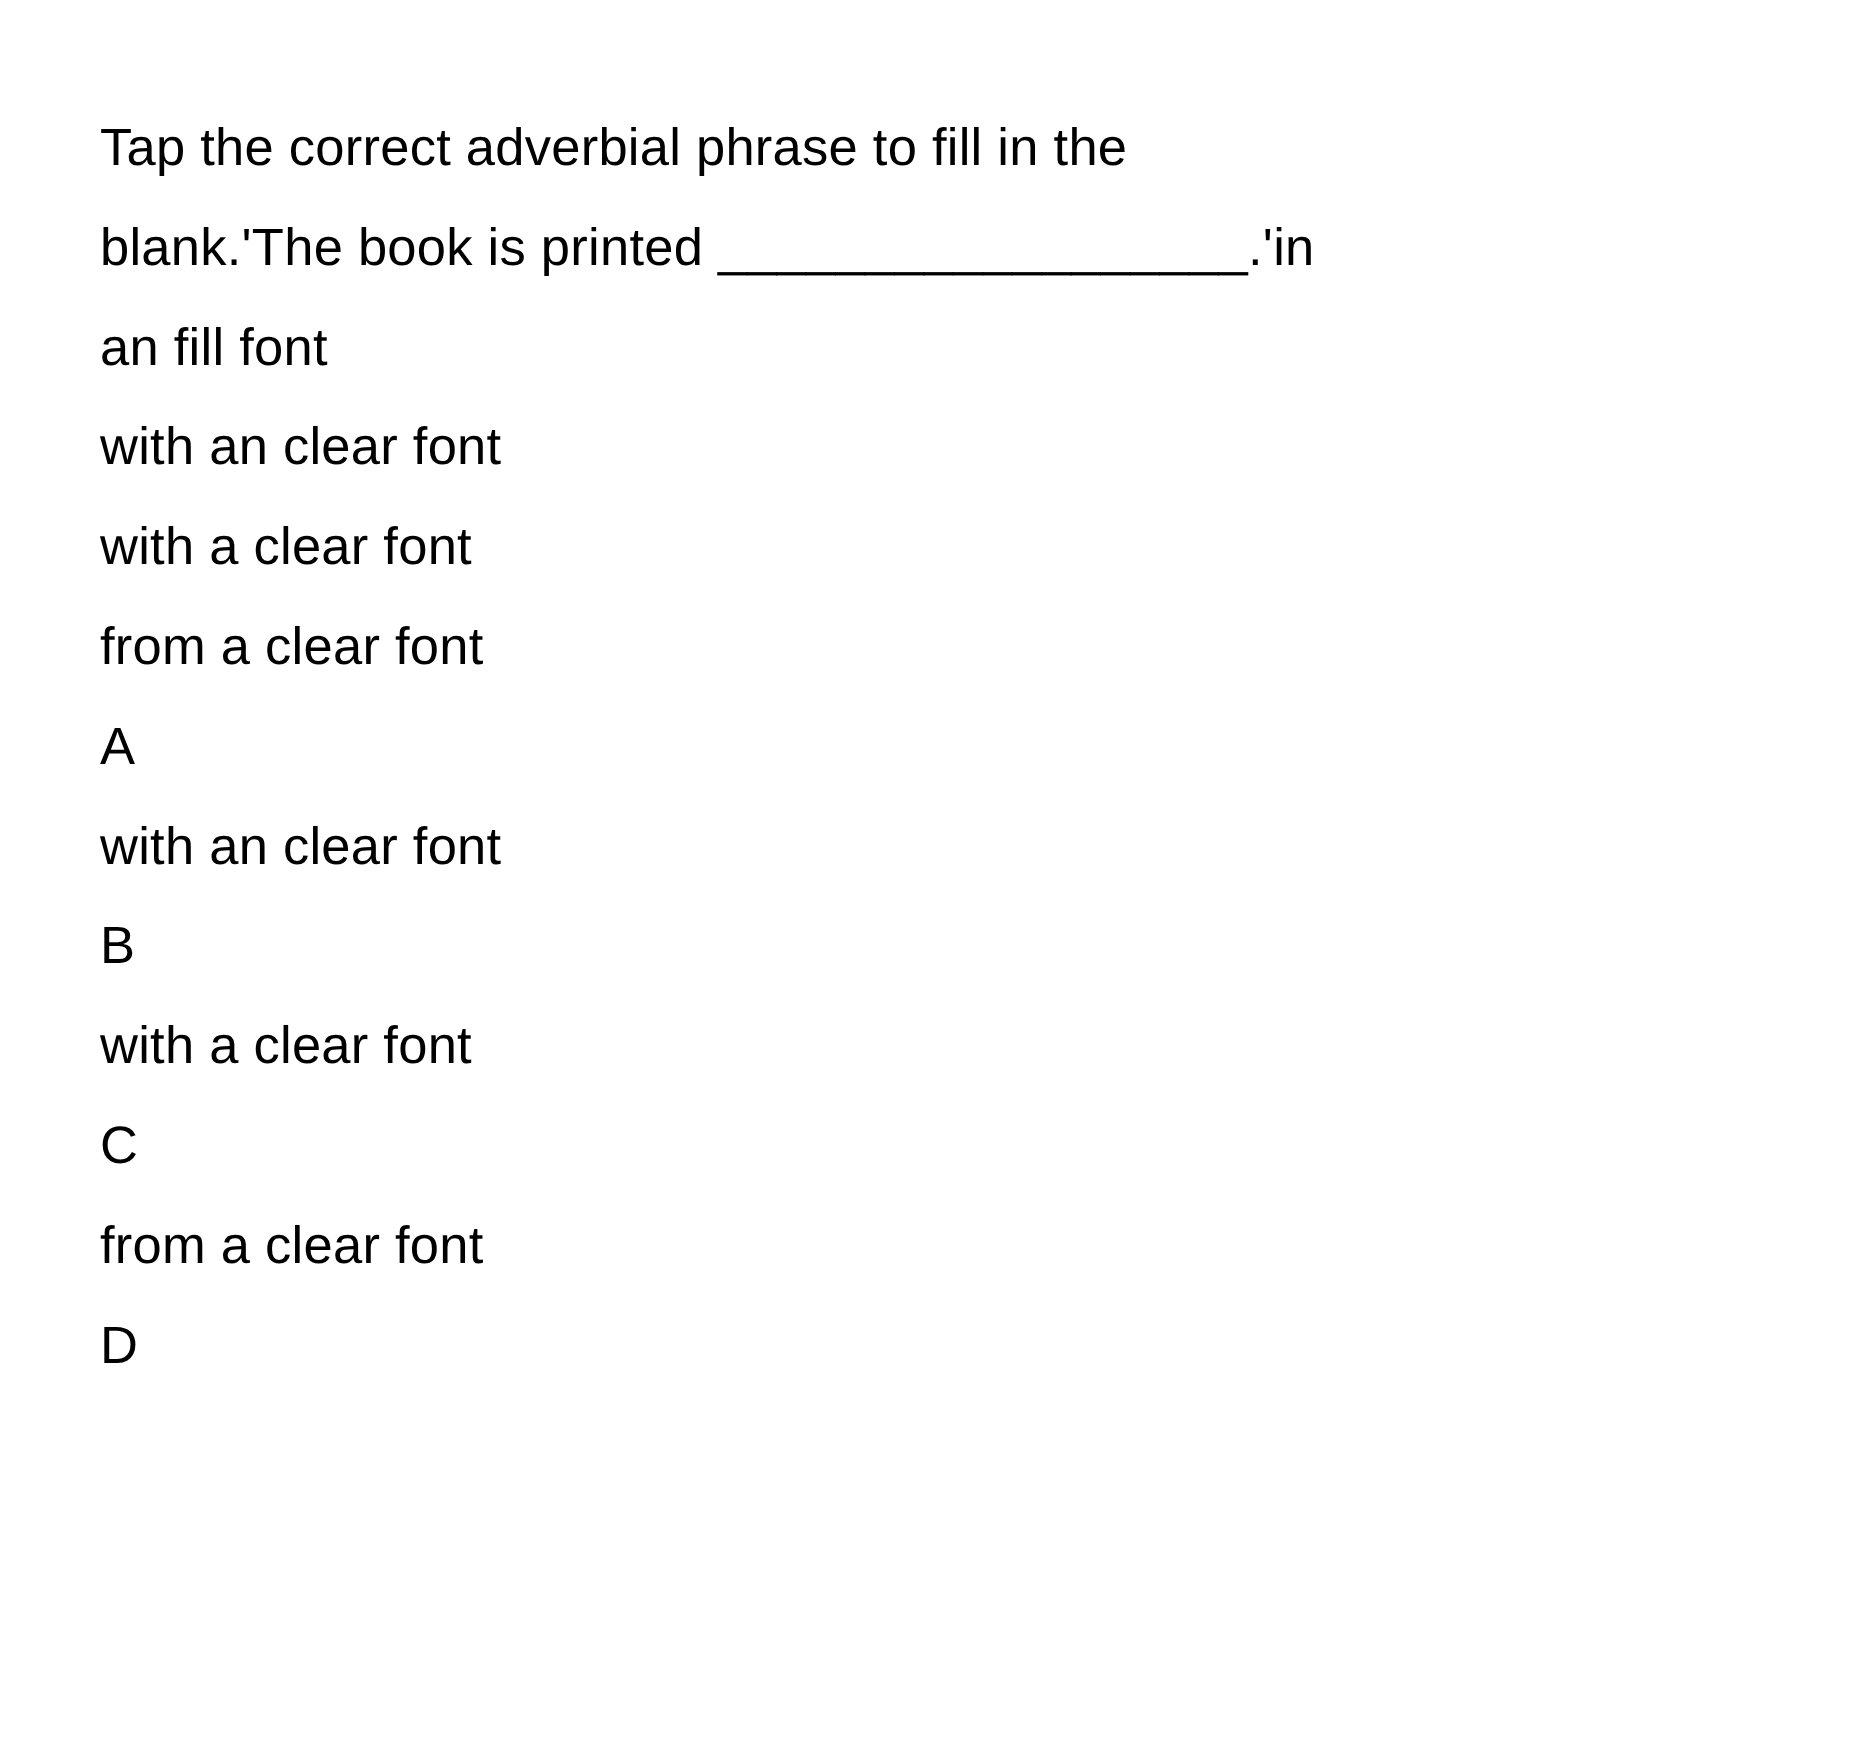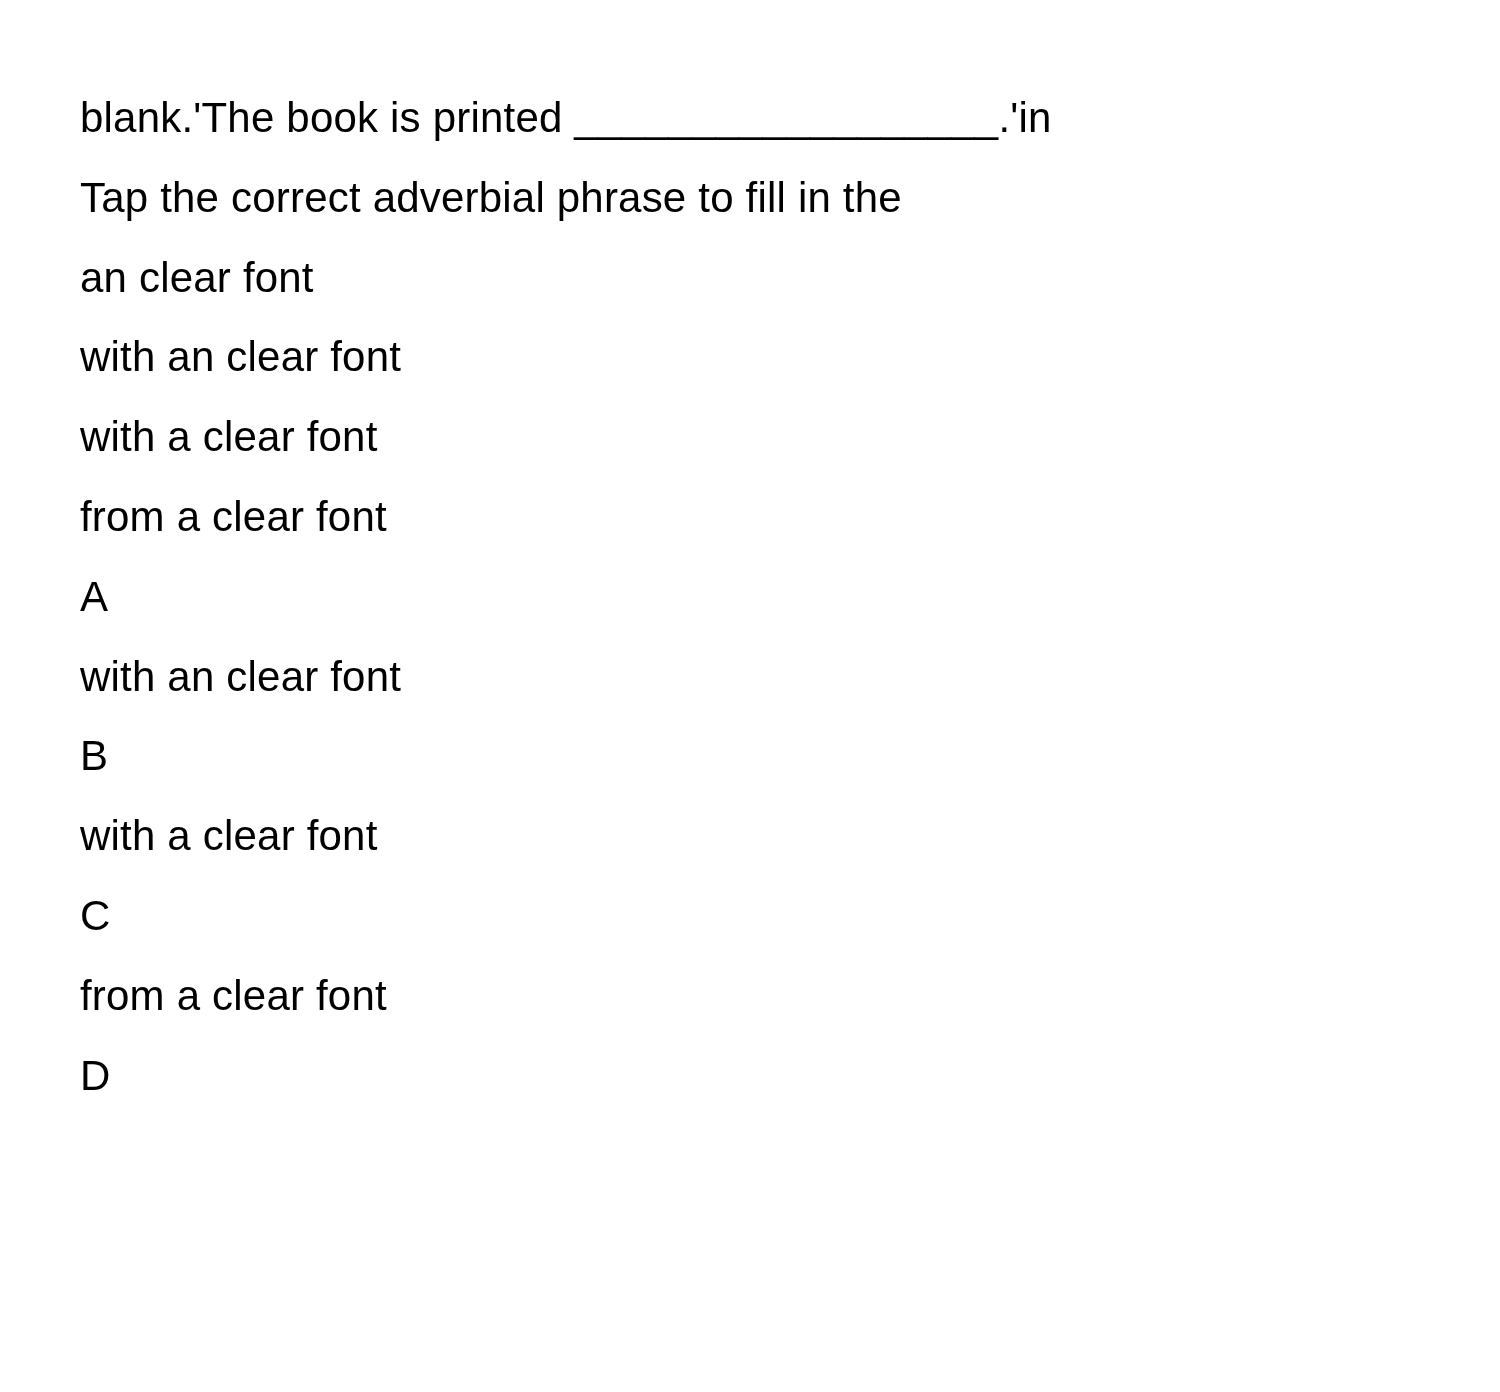--- a/index.html
+++ b/index.html
@@ -27,23 +27,23 @@
       display: block;
     }
     .option-letter {
       display: block;
     }
   </style>
 </head>
 <body>
 
 <div class="content">
+  <span class="question-line">Tap the correct adverbial phrase to fill in the</span>
   <span class="question-line">blank.'The book is printed __________________.'in</span>
-  <span class="question-line">Tap the correct adverbial phrase to fill in the</span>
-  <span class="question-line">an clear font</span>
+  <span class="question-line">an fill font</span>
   <span class="question-line">with an clear font</span>
   <span class="question-line">with a clear font</span>
   <span class="question-line">from a clear font</span>
 
   <span class="option-letter">A</span>
   <span class="answer-line">with an clear font</span>
 
   <span class="option-letter">B</span>
   <span class="answer-line">with a clear font</span>
 

